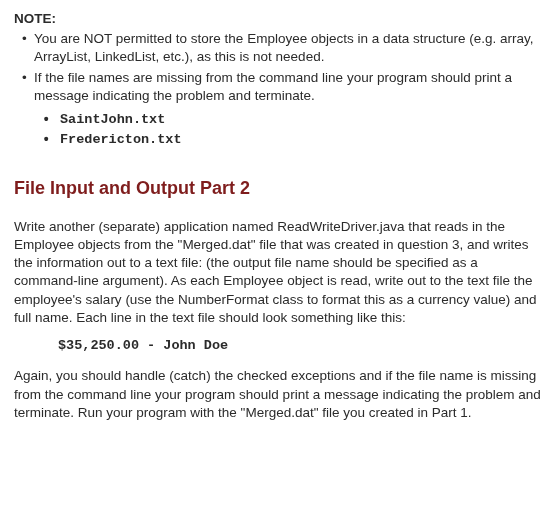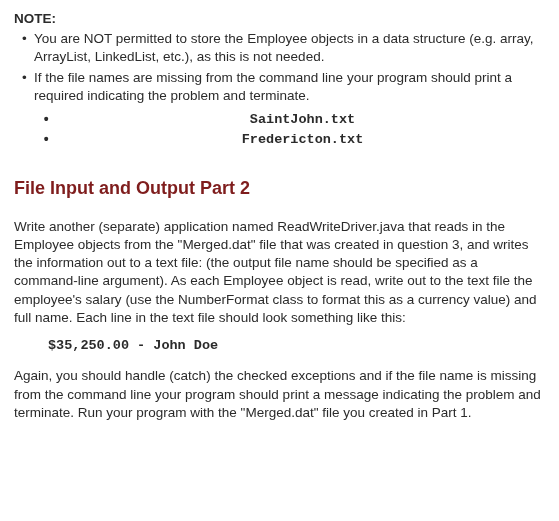--- a/index.html
+++ b/index.html
@@ -43,48 +43,47 @@
   }
   ul.files > li::before {
     content: "•";
     position: absolute;
     left: 0;
     font-size: 14px;
   }
   .mono {
     font-family: "Courier New", monospace;
     font-weight: bold;
-    text-align: center;
   }
   .bold { font-weight: normal; }
   h2.section {
     font-weight: bold;
     font-size: 18px;
     margin: 26px 0 18px 0;
     color: #7f1d1d;
   }
   .para {
     margin-bottom: 10px;
   }
   .sample {
     font-family: "Courier New", monospace;
     font-weight: bold;
-    margin: 8px 0 12px 34px;
+    margin: 8px 0 12px 44px;
   }
 </style>
 </head>
 <body>
 
 <div class="note-label">NOTE:</div>
 
 <ul class="bullets">
   <li>
     <span>You are NOT permitted to store the </span><span class="bold">Employee</span><span> objects in a data structure (e.g. array, ArrayList, LinkedList, etc.), as this is not needed.</span>
   </li>
-  <li>If the file names are missing from the command line your program should print a required indicating the problem and terminate.</li>
+  <li>If the file names are missing from the command line your program should print a message indicating the problem and terminate.</li>
 </ul>
 
 <ul class="files">
   <li class="mono">SaintJohn.txt</li>
   <li class="mono">Fredericton.txt</li>
 </ul>
 
 <h2 class="section">File Input and Output Part 2</h2>
 
 <div class="para">

